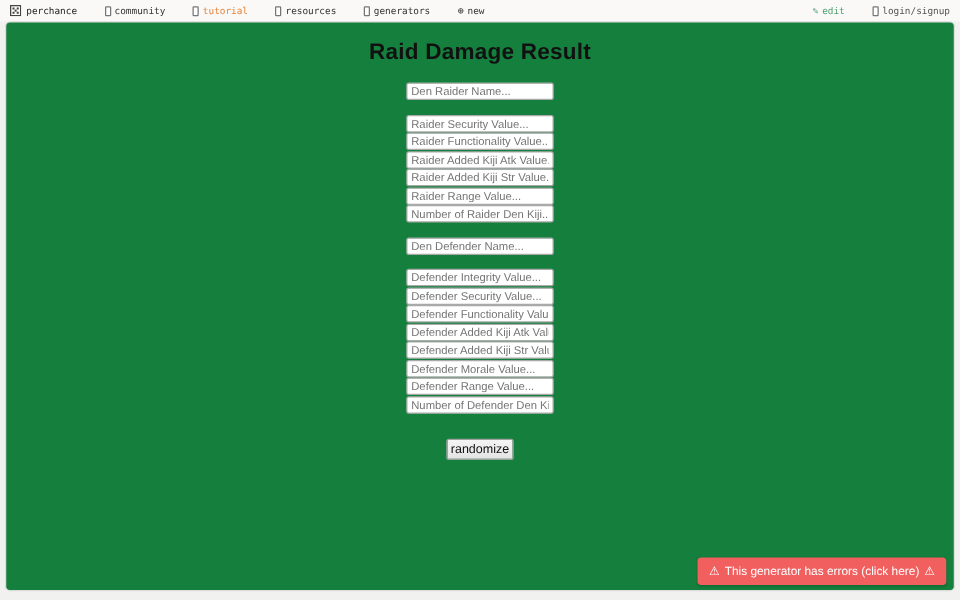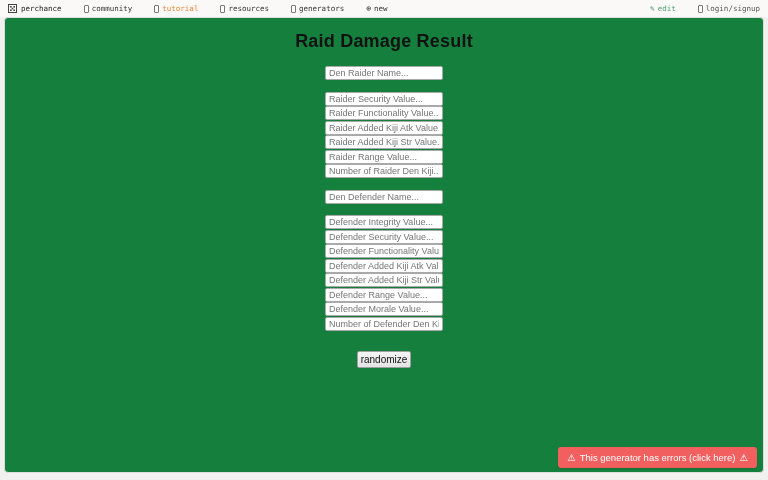--- a/index.html
+++ b/index.html
@@ -152,22 +152,22 @@
       </div>
       <div class="group">
         <input type="text" placeholder="Den Defender Name..." style="">
       </div>
       <div class="group">
         <input type="text" placeholder="Defender Integrity Value..." style="">
         <input type="text" placeholder="Defender Security Value..." style="">
         <input type="text" placeholder="Defender Functionality Value..." style="">
         <input type="text" placeholder="Defender Added Kiji Atk Value..." style="">
         <input type="text" placeholder="Defender Added Kiji Str Value..." style="">
+        <input type="text" placeholder="Defender Morale Value..." style="">
         <input type="text" placeholder="Defender Range Value..." style="">
-        <input type="text" placeholder="Defender Morale Value..." style="">
         <input type="text" placeholder="Number of Defender Den Kiji..." style="">
       </div>
     </div>
 
 
   <button class="randomize-btn">randomize</button>
 
   <div class="error-banner">
     <span>⚠</span>
     <span>This generator has errors (click here)</span>

